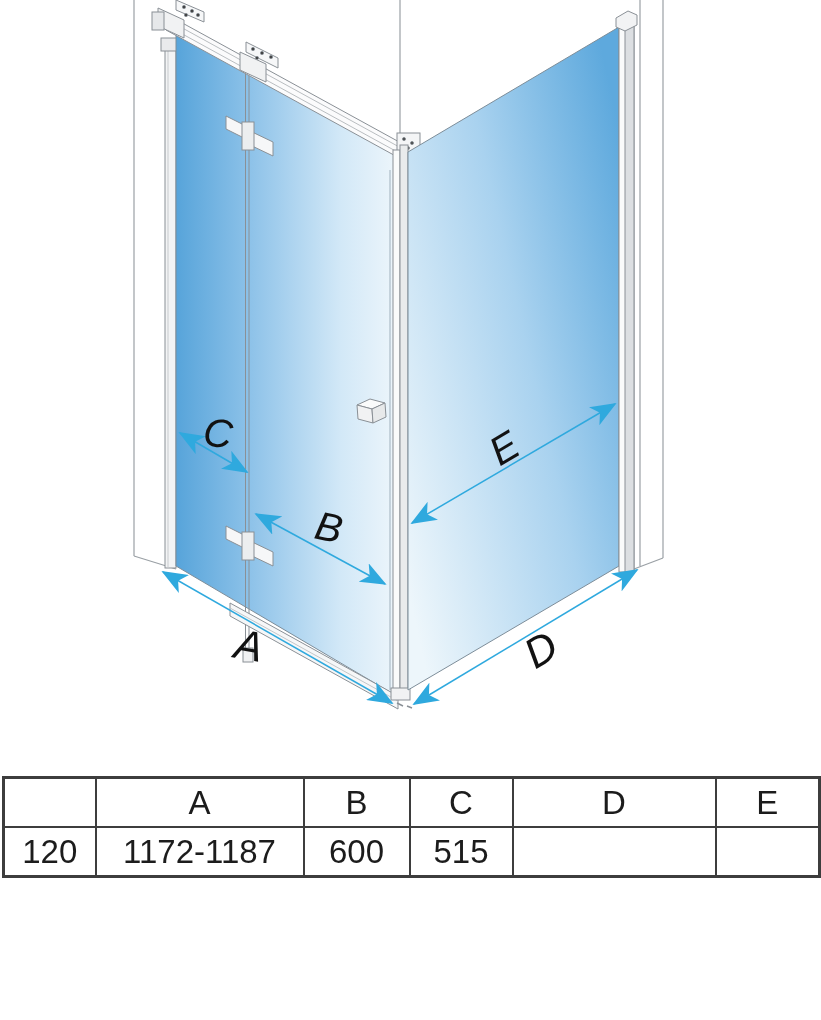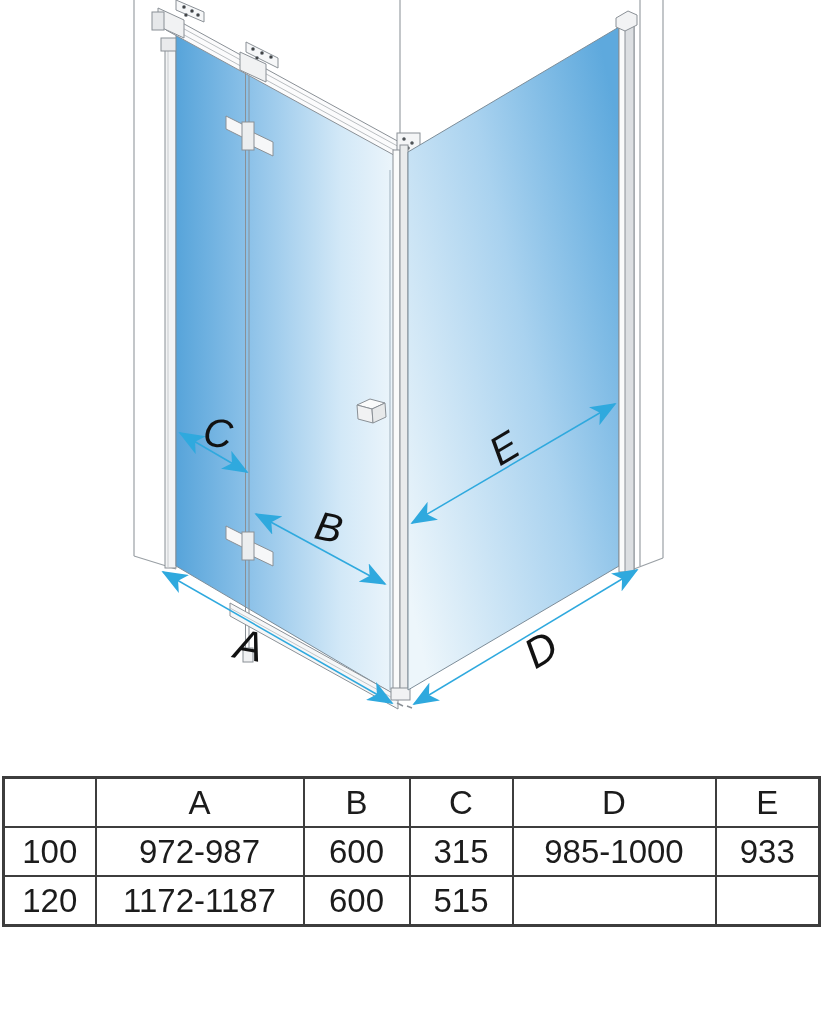--- a/index.html
+++ b/index.html
@@ -160,28 +160,20 @@
     <tbody>
       <tr>
         <td></td>
         <td>A</td>
         <td>B</td>
         <td>C</td>
         <td>D</td>
         <td>E</td>
       </tr>
       <tr>
-        <td>100</td>
-        <td>972-987</td>
-        <td>600</td>
-        <td>315</td>
-        <td>985-1000</td>
-        <td>933</td>
-      </tr>
-      <tr>
         <td>120</td>
         <td>1172-1187</td>
         <td>600</td>
         <td>515</td>
         <td></td>
         <td></td>
       </tr>
     </tbody>
   </table>
 

